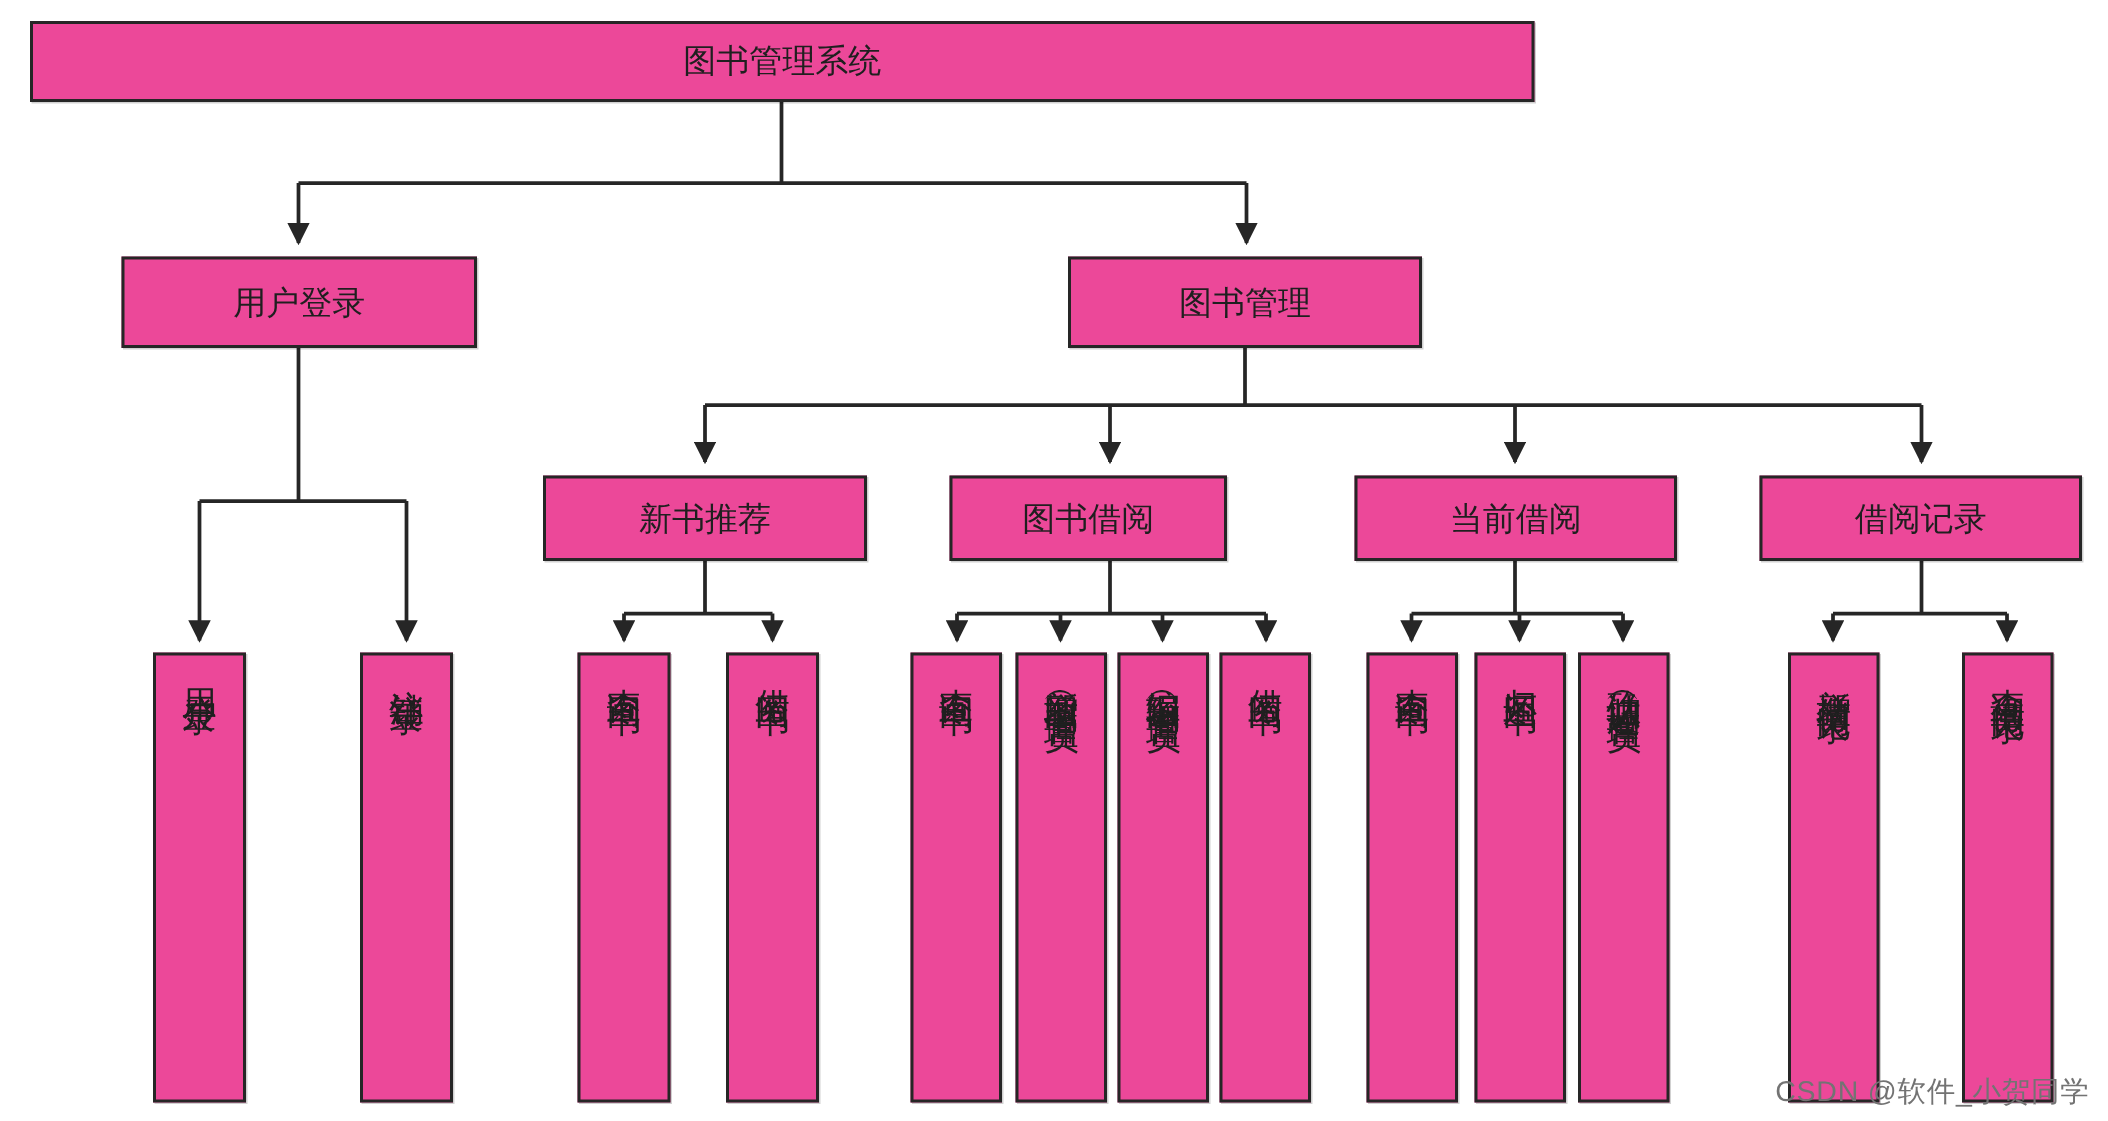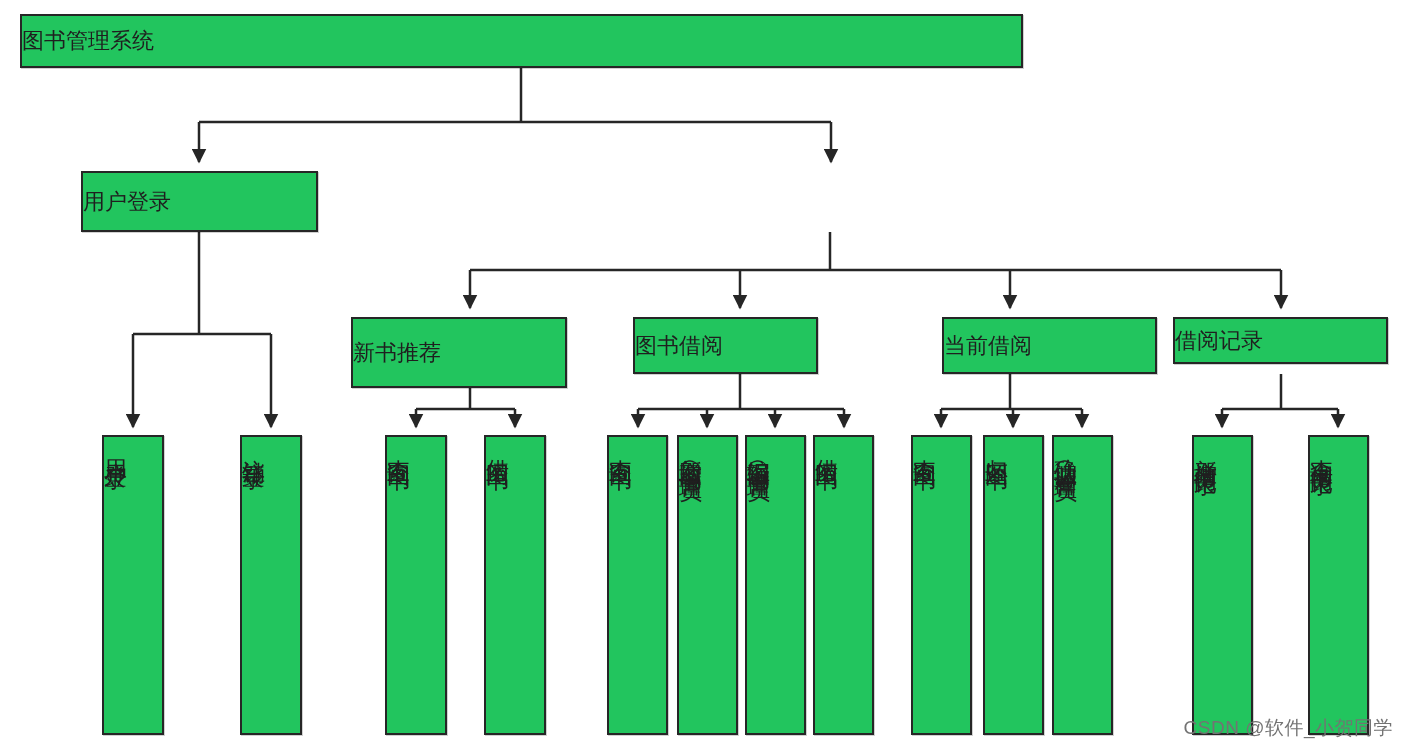--- a/index.html
+++ b/index.html
@@ -22,24 +22,24 @@
     left: 0;
     top: 0;
     width: 1405px;
     height: 747px;
     pointer-events: none;
   }
   .node {
     position: absolute;
     box-sizing: border-box;
     border: 2px solid #262626;
-    background: #22c55e;
+    background: #ec4899;
     display: flex;
     align-items: center;
-    justify-content: flex-start;
+    justify-content: center;
     color: #1a1a1a;
     box-shadow: 1px 1px 0 rgba(0,0,0,0.18);
   }
   .node-label {
     color: #1f1f1f;
     line-height: 1.18;
     text-align: center;
     white-space: nowrap;
   }
   .h-node .node-label {
@@ -128,31 +128,34 @@
     </g>
   </svg>
 
   <div class="node h-node" style="left:20px; top:14px; width:1003px; height:54px;">
     <span class="node-label">图书管理系统</span>
   </div>
 
   <div class="node h-node" style="left:81px; top:171px; width:237px; height:61px;">
     <span class="node-label">用户登录</span>
   </div>
-
-  <div class="node h-node" style="left:351px; top:317px; width:216px; height:71px;">
+  <div class="node h-node" style="left:712px; top:171px; width:236px; height:61px;">
+    <span class="node-label">图书管理</span>
+  </div>
+
+  <div class="node h-node" style="left:362px; top:317px; width:216px; height:57px;">
     <span class="node-label">新书推荐</span>
   </div>
   <div class="node h-node" style="left:633px; top:317px; width:185px; height:57px;">
     <span class="node-label">图书借阅</span>
   </div>
-  <div class="node h-node" style="left:903px; top:317px; width:215px; height:57px;margin-left:39px;">
+  <div class="node h-node" style="left:903px; top:317px; width:215px; height:57px;">
     <span class="node-label">当前借阅</span>
   </div>
-  <div class="node h-node" style="left:1173px; top:317px; width:215px; height:47px;">
+  <div class="node h-node" style="left:1173px; top:317px; width:215px; height:57px;">
     <span class="node-label">借阅记录</span>
   </div>
 
   <div class="node v-node" style="left:102px; top:435px; width:62px; height:300px;">
     <span class="node-label">用户登录</span>
   </div>
   <div class="node v-node" style="left:240px; top:435px; width:62px; height:300px;">
     <span class="node-label">注销登录</span>
   </div>
 

